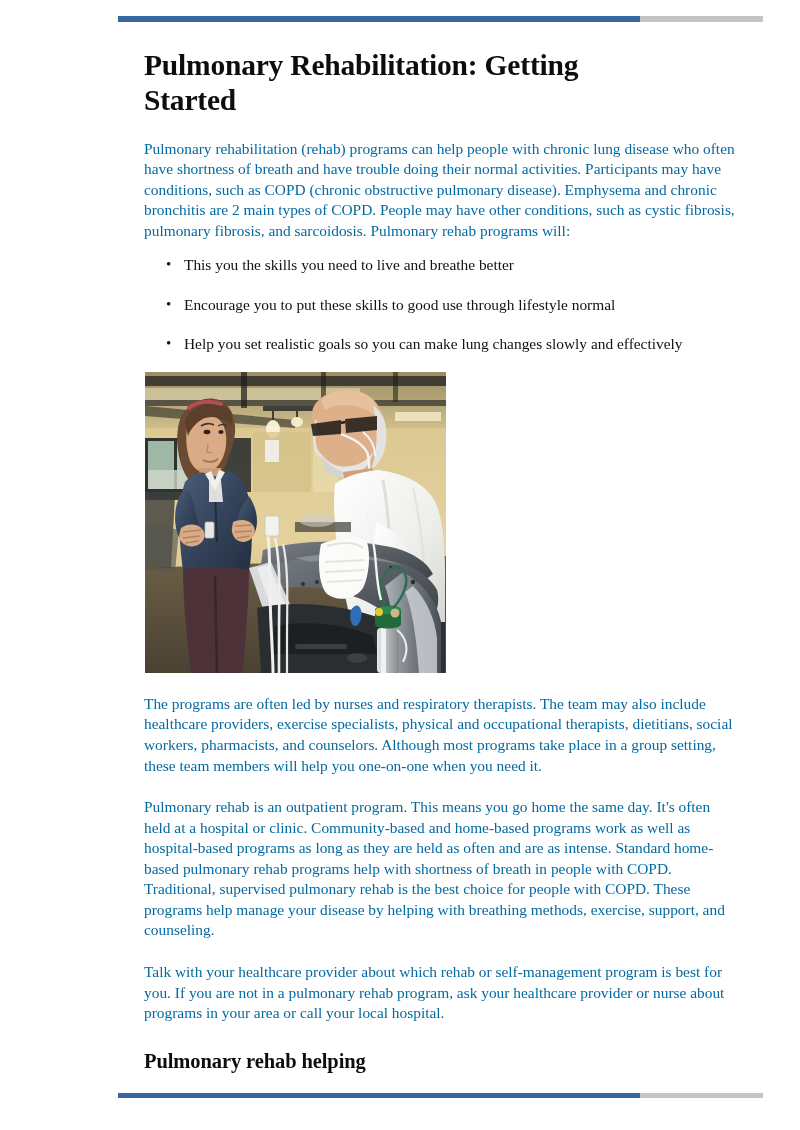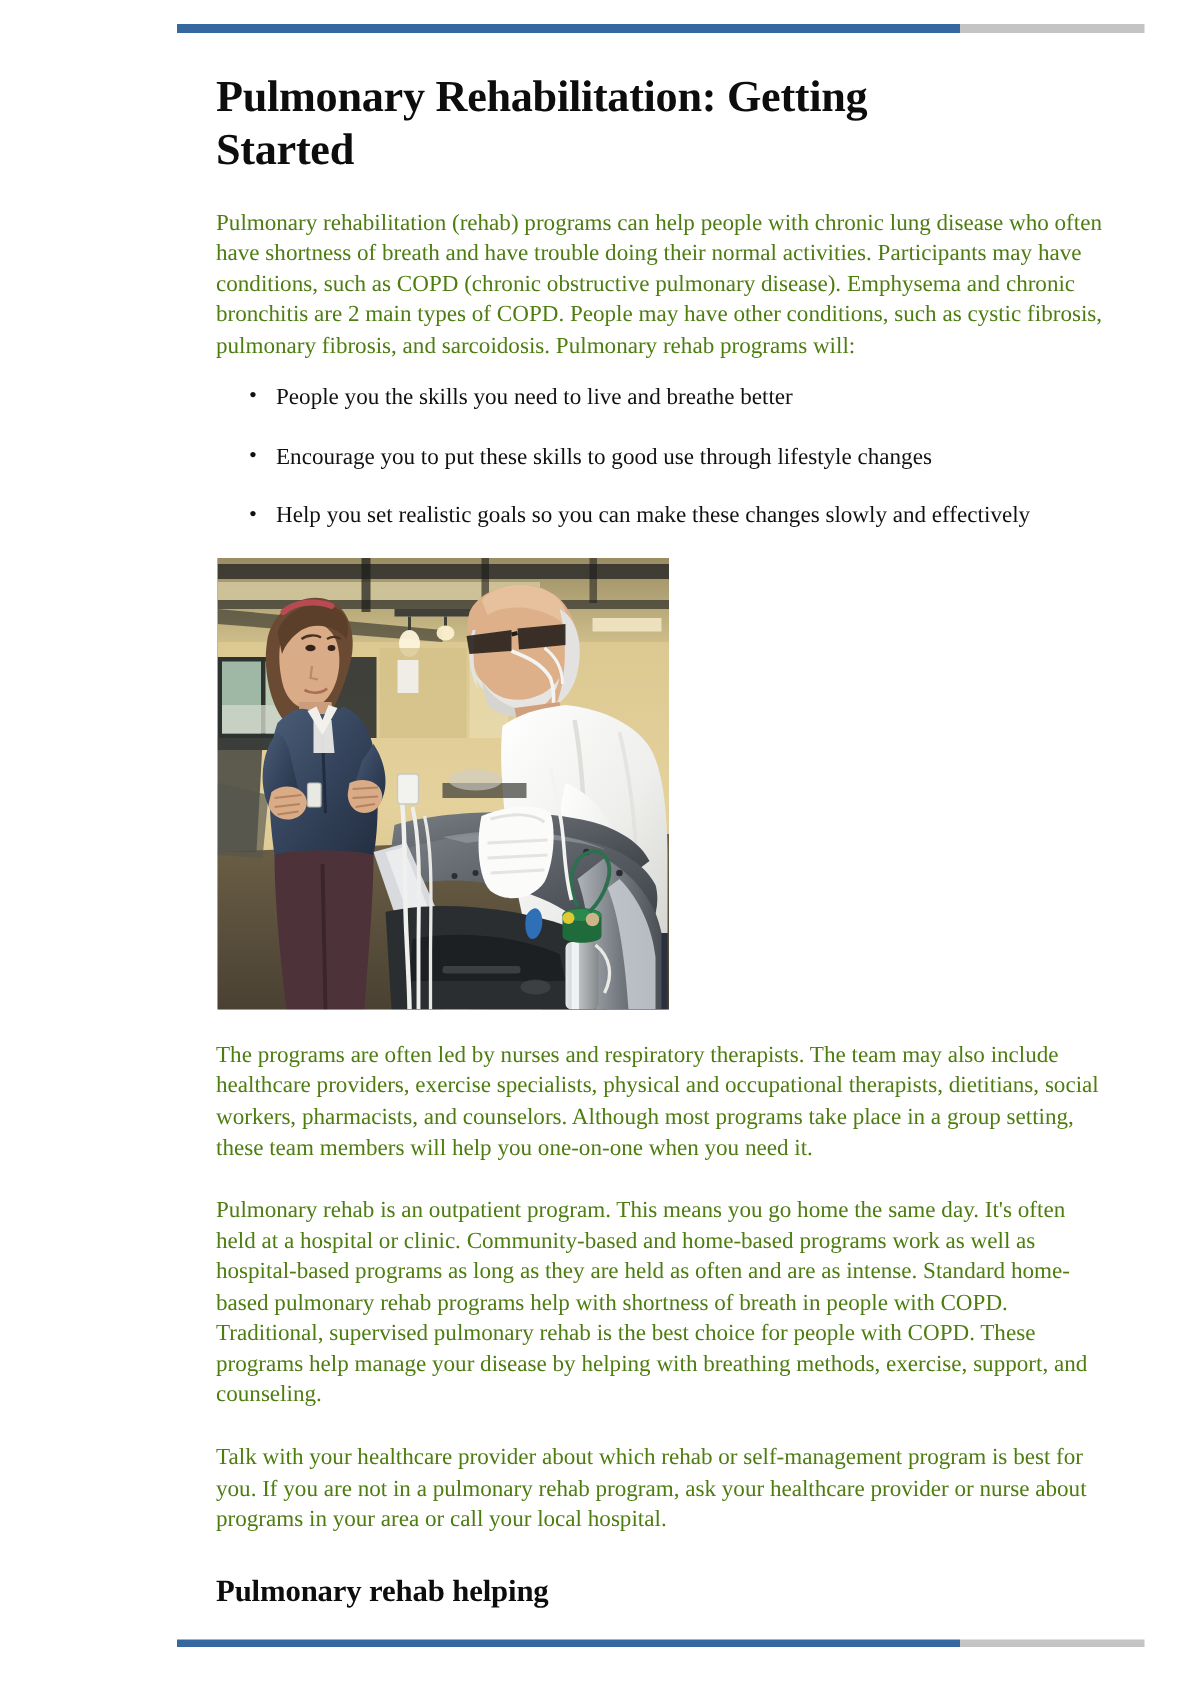--- a/index.html
+++ b/index.html
@@ -62,21 +62,21 @@
     margin: 0 0 0 0;
     color: #0d0d0d;
     width: 520px;
   }
 
   p.body-text {
     font-size: 15.4px;
     line-height: 1.335;
     margin: 21px 0 0 0;
     text-align: left;
-    color: #4d7c0f;
+    color: #0369a1;
     width: 596px;
   }
 
   ul.bullets {
     margin: 14px 0 0 0;
     padding: 0 0 0 40px;
     list-style: none;
   }
   ul.bullets li {
     position: relative;
@@ -160,29 +160,29 @@
 
   <div class="content">
 
     <h1 class="doc-title">Pulmonary Rehabilitation: Getting Started</h1>
 
     <p class="body-text">Pulmonary rehabilitation (rehab) programs can help people with chronic lung disease who often have shortness of breath and have trouble doing their normal activities. Participants may have conditions, such as COPD (chronic obstructive pulmonary disease). Emphysema and chronic bronchitis are 2 main types of COPD. People may have other conditions, such as cystic fibrosis, pulmonary fibrosis, and sarcoidosis. Pulmonary rehab programs will:</p>
 
     <ul class="bullets">
       <li>
         <span class="bullet-dot">•</span>
-        <span>People you the skills you need to live and breathe better</span>
+        <span>This you the skills you need to live and breathe better</span>
       </li>
       <li>
         <span class="bullet-dot">•</span>
-        <span>Encourage you to put these skills to good use through lifestyle changes</span>
+        <span>Encourage you to put these skills to good use through lifestyle normal</span>
       </li>
       <li>
         <span class="bullet-dot">•</span>
-        <span>Help you set realistic goals so you can make these changes slowly and effectively</span>
+        <span>Help you set realistic goals so you can make lung changes slowly and effectively</span>
       </li>
     </ul>
 
 
     <div class="photo-wrap" aria-label="Healthcare provider talking with older man using treadmill with portable oxygen tank">
       <svg width="301" height="301" viewBox="0 0 301 301" xmlns="http://www.w3.org/2000/svg">
         <defs>
           <linearGradient id="wallGrad" x1="0" y1="0" x2="0" y2="1">
             <stop offset="0%" stop-color="#d8c48c"></stop>
             <stop offset="55%" stop-color="#e4d19c"></stop>

